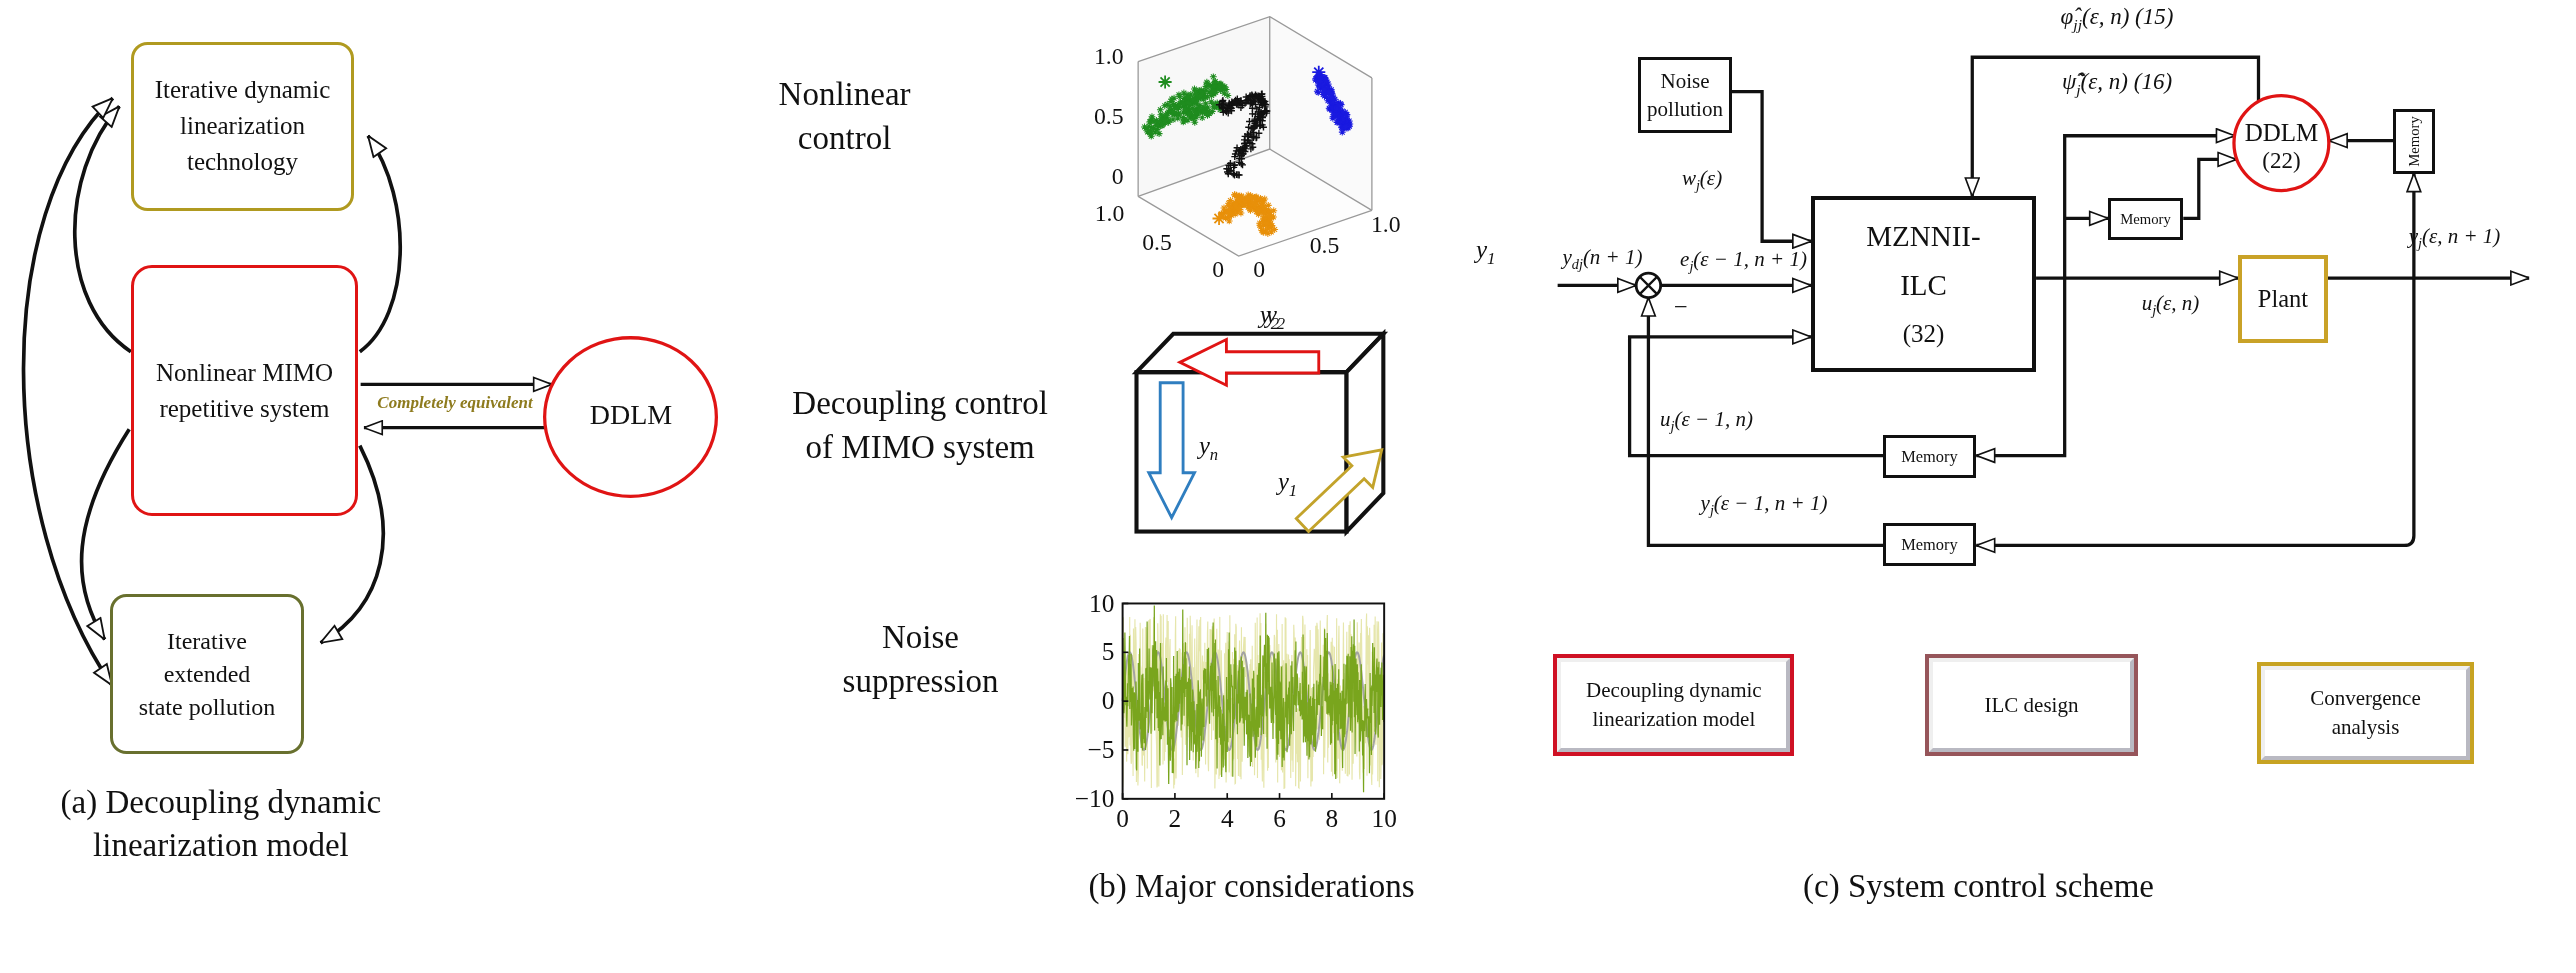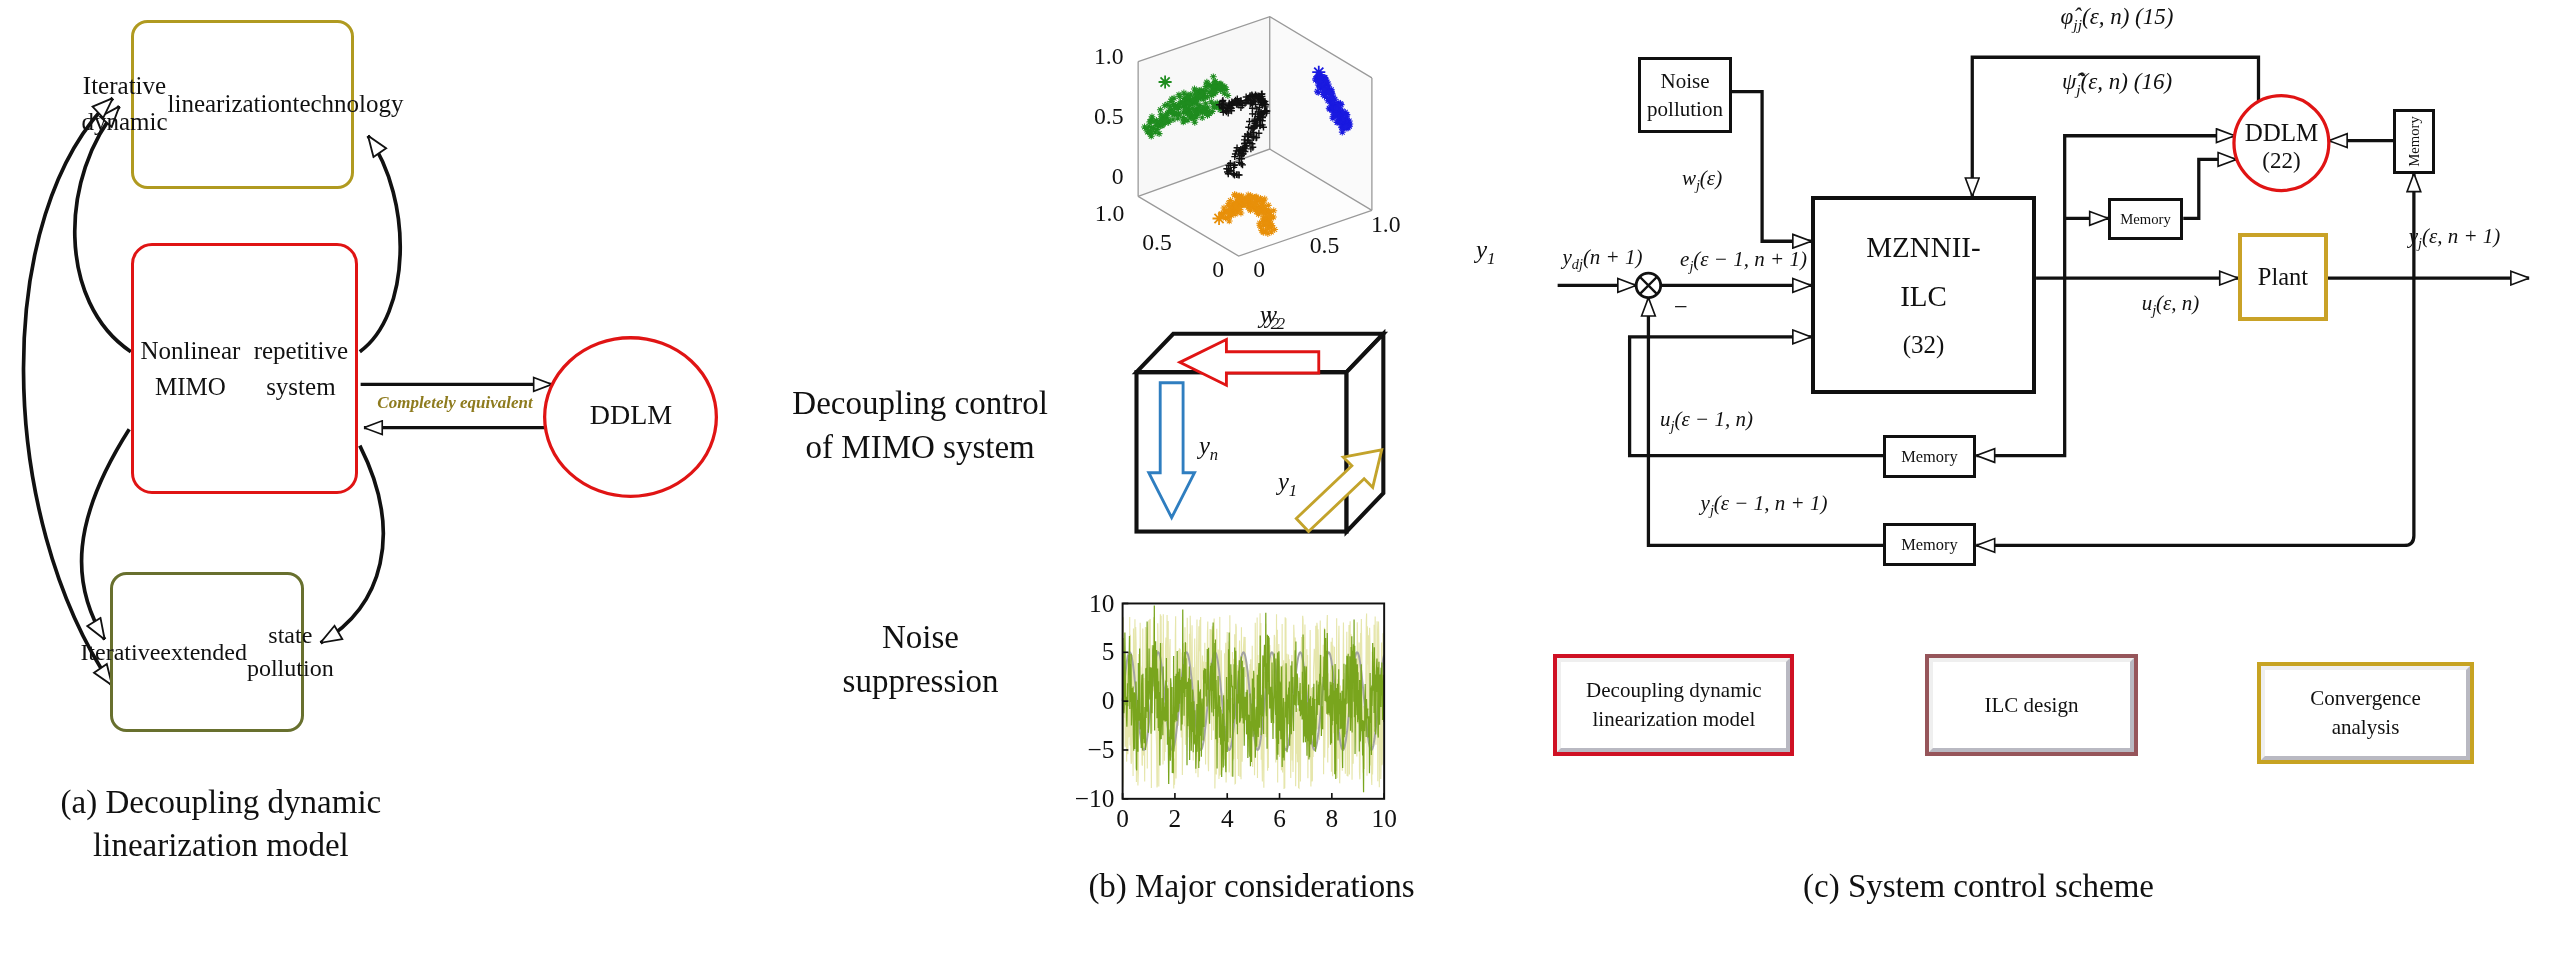--- a/index.html
+++ b/index.html
@@ -3,22 +3,22 @@
 <meta charset="utf-8">
 <style>
   html,body{margin:0;padding:0;background:#ffffff;}
   #stage{position:relative;width:2576px;height:974px;background:#ffffff;overflow:hidden;
          font-family:"Liberation Serif","DejaVu Serif",serif;color:#111;}
   .panel{position:absolute;top:0;height:974px;}
   #panel-a{left:0;width:736px;}
   #panel-b{left:736px;width:801px;}
   #panel-c{left:1537px;width:1039px;}
   .panel svg{position:absolute;left:0;top:0;}
-  .abox{position:absolute;box-sizing:border-box;background:#fff;display:flex;flex-direction:row;
-        justify-content:center;align-items:center;text-align:center;}
+  .abox{position:absolute;box-sizing:border-box;background:#fff;display:flex;flex-direction:column;
+        justify-content:center;align-items:center;text-align:center;margin-top:22px;}
   .abox .bl{font-size:25px;line-height:36px;}
   .rounded{border-radius:16.4px;border:3.3px solid;}
   .lbl{position:absolute;text-align:center;}
   .b-label{font-size:33px;line-height:44px;}
   .caption{font-size:33px;line-height:43px;}
   .math{font-style:italic;font-size:21px;white-space:nowrap;}
   .math sub{font-size:68%;text-align:center;}
   .cbox{position:absolute;box-sizing:border-box;background:#fff;border:3.3px solid #101010;
         display:flex;flex-direction:column;justify-content:center;align-items:center;text-align:center;}
   .memtxt{font-size:16.4px;}
@@ -897,20 +897,24 @@
           <text x="463" y="807.75" text-anchor="end" font-size="31" font-family="&quot;Liberation Serif&quot;,&quot;DejaVu Serif&quot;,serif" fill="#111">5</text>
           <line x1="473" y1="857.5" x2="480" y2="857.5" stroke="#111" stroke-width="2"></line>
           <text x="463" y="867.5" text-anchor="end" font-size="31" font-family="&quot;Liberation Serif&quot;,&quot;DejaVu Serif&quot;,serif" fill="#111">0</text>
           <line x1="473" y1="917.25" x2="480" y2="917.25" stroke="#111" stroke-width="2"></line>
           <text x="463" y="927.25" text-anchor="end" font-size="31" font-family="&quot;Liberation Serif&quot;,&quot;DejaVu Serif&quot;,serif" fill="#111">−5</text>
           <line x1="473" y1="977" x2="480" y2="977" stroke="#111" stroke-width="2"></line>
           <text x="463" y="987" text-anchor="end" font-size="31" font-family="&quot;Liberation Serif&quot;,&quot;DejaVu Serif&quot;,serif" fill="#111">−10</text>
         </g>
     </svg>
 
+    <div class="lbl b-label" style="left:10.6px;top:72px;width:196px;">
+      <div>Nonlinear</div>
+      <div>control</div>
+    </div>
     <div class="lbl b-label" style="left:8.2px;top:381px;width:352px;">
       <div>Decoupling control</div>
       <div>of MIMO system</div>
     </div>
     <div class="lbl b-label" style="left:70px;top:615px;width:229px;">
       <div>Noise</div>
       <div>suppression</div>
     </div>
 
     <div class="lbl math" style="left:511px;top:301px;width:57px;font-size:24.5px;">y<sub>2</sub></div>
@@ -952,21 +956,21 @@
         <path d="M 125.4,338.4 L 146.6,359.6 M 125.4,359.6 L 146.6,338.4" stroke="#111" stroke-width="3"></path>
       </g>
       <circle cx="910" cy="175" r="58" fill="#ffffff" stroke-width="4" stroke="#e01414"></circle>
     </svg>
 
     <div class="cbox" style="left:101px;top:57px;width:94px;height:76px;">
       <div style="font-size:21px;line-height:28px;">Noise</div>
       <div style="font-size:21px;line-height:28px;">pollution</div>
     </div>
 
-    <div class="cbox" style="left:274px;top:196px;width:225px;height:198px;border-width:4.1px;">
+    <div class="cbox" style="left:274px;top:196px;width:225px;height:176px;border-width:4.1px;">
       <div style="font-size:29px;line-height:49px;">MZNNII-</div>
       <div style="font-size:29px;line-height:49px;">ILC</div>
       <div style="font-size:25px;line-height:47px;">(32)</div>
     </div>
 
     <div class="abox" style="left: 701px; top: 233px; width: 90px; height: 88px; border: 4.1px solid rgb(201, 162, 39);">
       <div style="font-size:24.5px;">Plant</div>
     </div>
 
     <div class="lbl" style="left:697px;top:118px;width:95px;">

